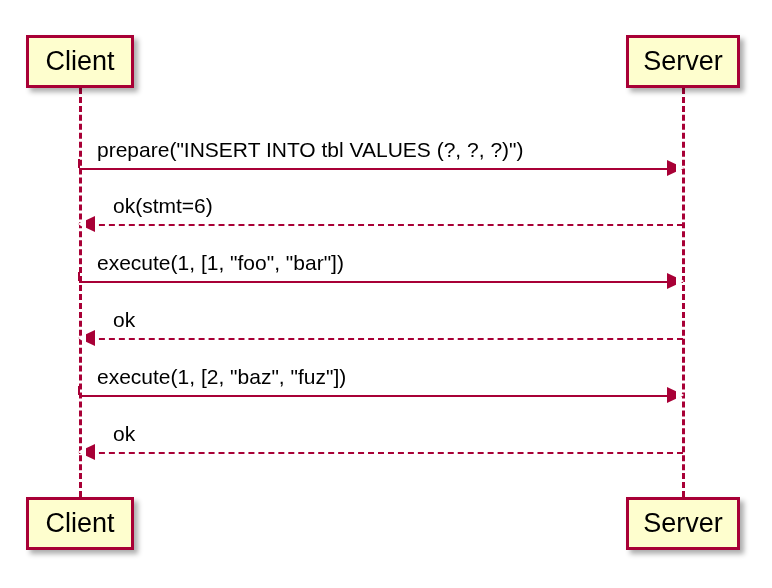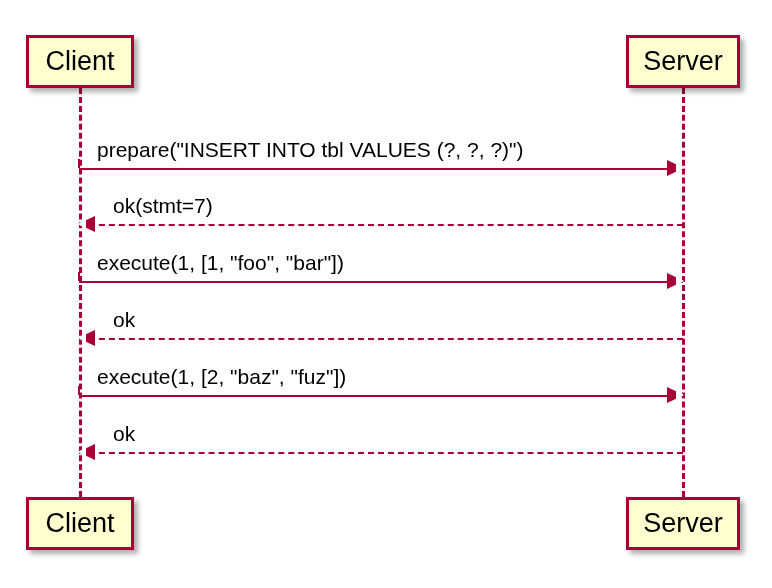--- a/index.html
+++ b/index.html
@@ -151,21 +151,21 @@
     <div class="msg-line"></div>
     <div class="arrowhead right"></div>
     <div class="arrow-notch right"></div>
     <span class="msg-label">prepare("INSERT INTO tbl VALUES (?, ?, ?)")</span>
   </div>
 
   <div class="message response" style="top:224px;">
     <div class="msg-line"></div>
     <div class="arrowhead left"></div>
     <div class="arrow-notch left"></div>
-    <span class="msg-label">ok(stmt=7)</span>
+    <span class="msg-label">ok(stmt=6)</span>
   </div>
 
   <div class="message request" style="top:281px;">
     <div class="msg-stub"></div>
     <div class="msg-line"></div>
     <div class="arrowhead right"></div>
     <div class="arrow-notch right"></div>
     <span class="msg-label">execute(1, [1, "foo", "bar"])</span>
   </div>
 

